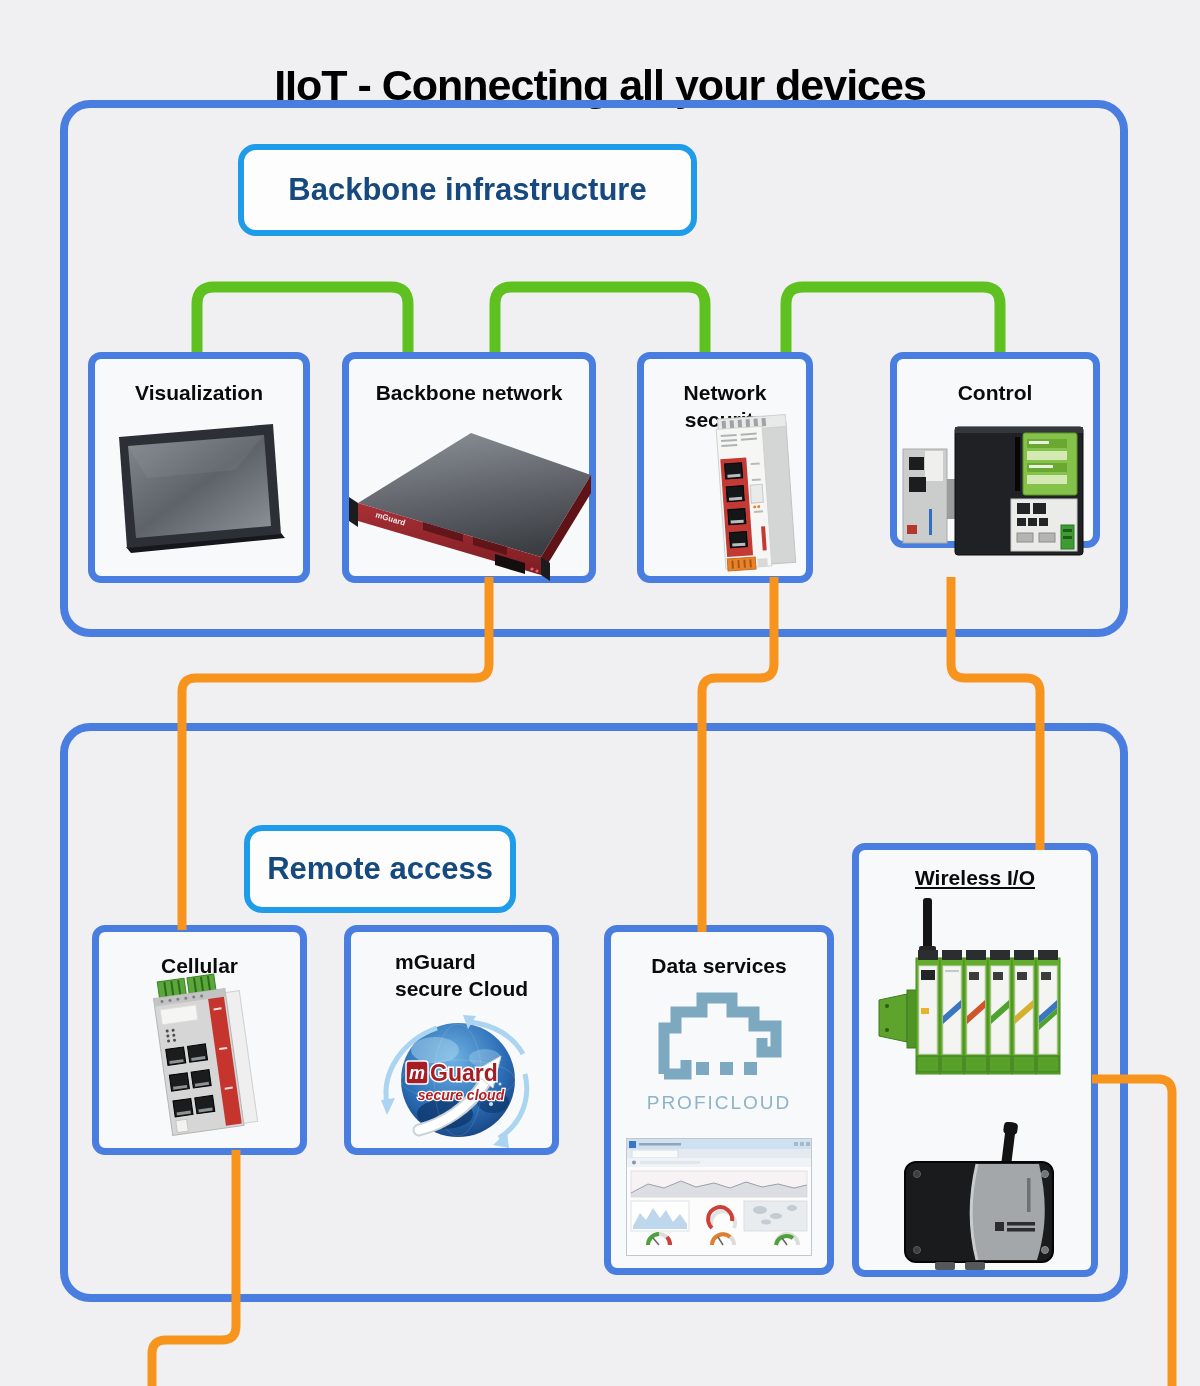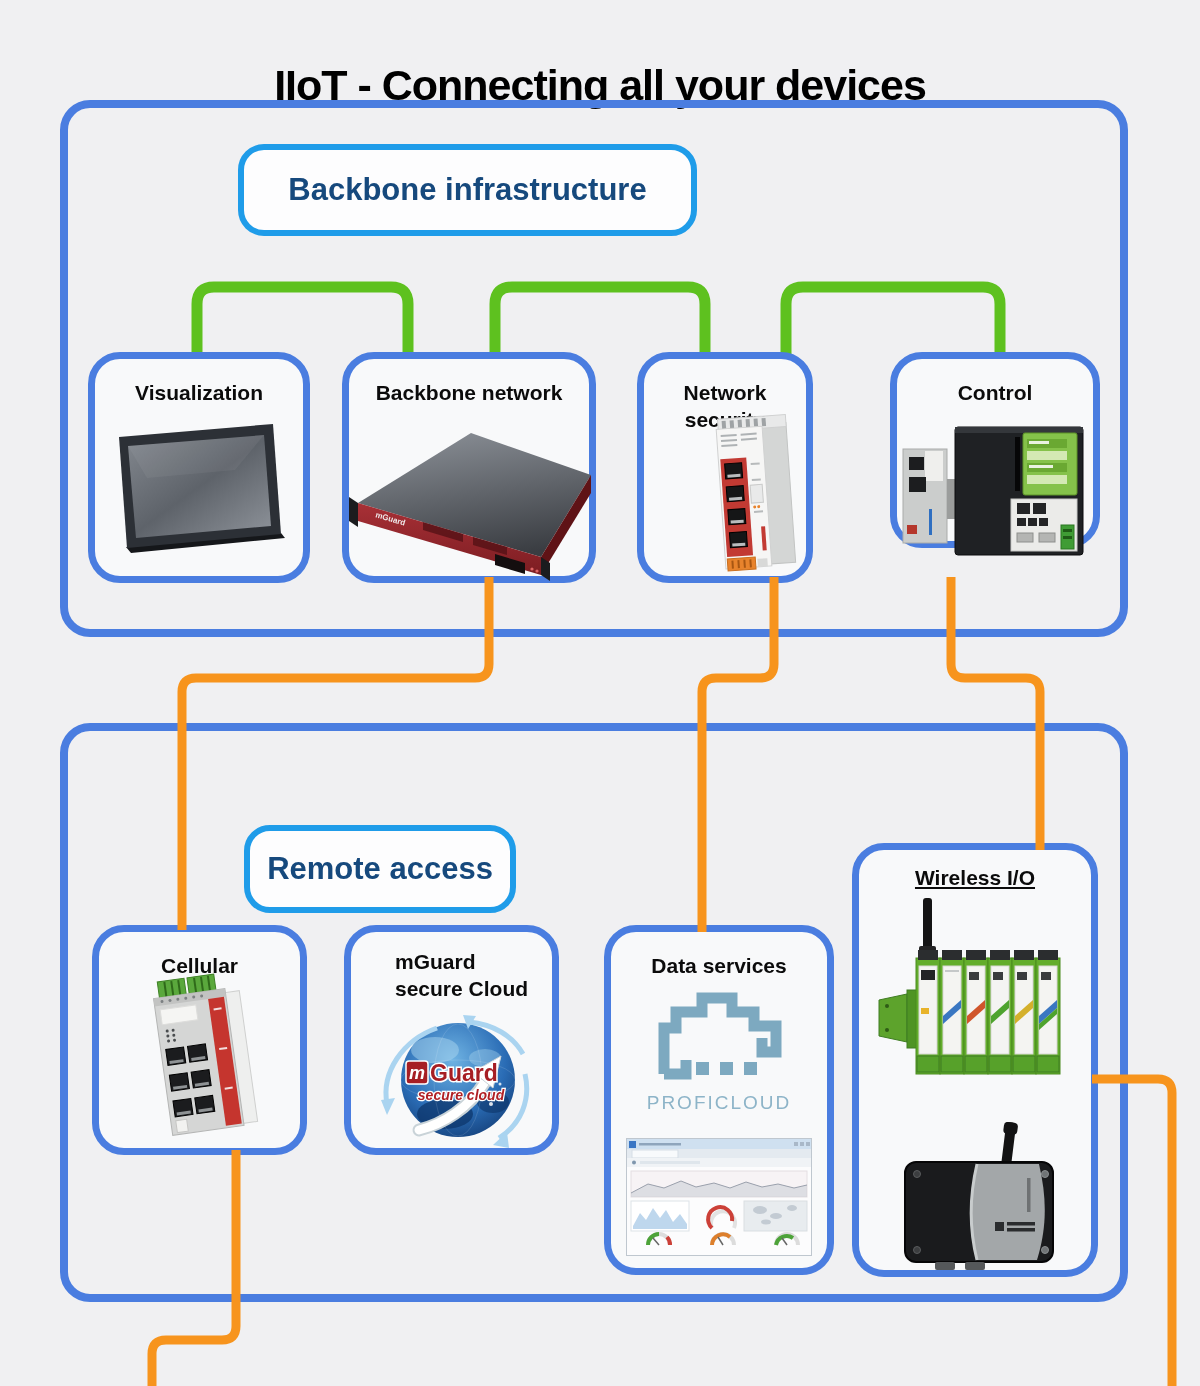--- a/index.html
+++ b/index.html
@@ -14,28 +14,28 @@
     color:var(--title-text,#000);
     margin-top:28px;
   }
   .section-box {
     position:absolute; box-sizing:border-box; background:transparent;
     border:8px solid var(--container-border,#4a7de0); border-radius:30px; z-index:1;
   }
   .section-label {
     position:absolute; box-sizing:border-box; z-index:3;
     background:var(--label-box-fill,#fdfdfe);
-    border:6px solid var(--label-box-border,#1f9ce9); border-radius:26px;
+    border:6px solid var(--label-box-border,#1f9ce9); border-radius:18px;
     display:flex; align-items:center; justify-content:center;
     font-size:31px; font-weight:bold; color:var(--section-label-text,#16497d);
   }
   .device-box {
     position:absolute; box-sizing:border-box; z-index:3;
     background:var(--device-box-fill,#f8f9fa);
-    border:7px solid var(--device-box-border,#4a7de0); border-radius:32px;
+    border:7px solid var(--device-box-border,#4a7de0); border-radius:13px;
   }
   .device-label {
     font-weight:bold; font-size:21px; text-align:center; margin-top:20px;
     color:var(--device-label-text,#0b0b0b); line-height:27px;
   }
   .device-label.two-line { text-align:left; padding-left:44px; margin-top:16px; }
   .device-label.wio { margin-top:14px;text-decoration:underline; }
   .art { position:absolute; }
   .layer { position:absolute; left:0; top:0; z-index:2; pointer-events:none; }
   .layer.orange-layer { z-index:5; }

